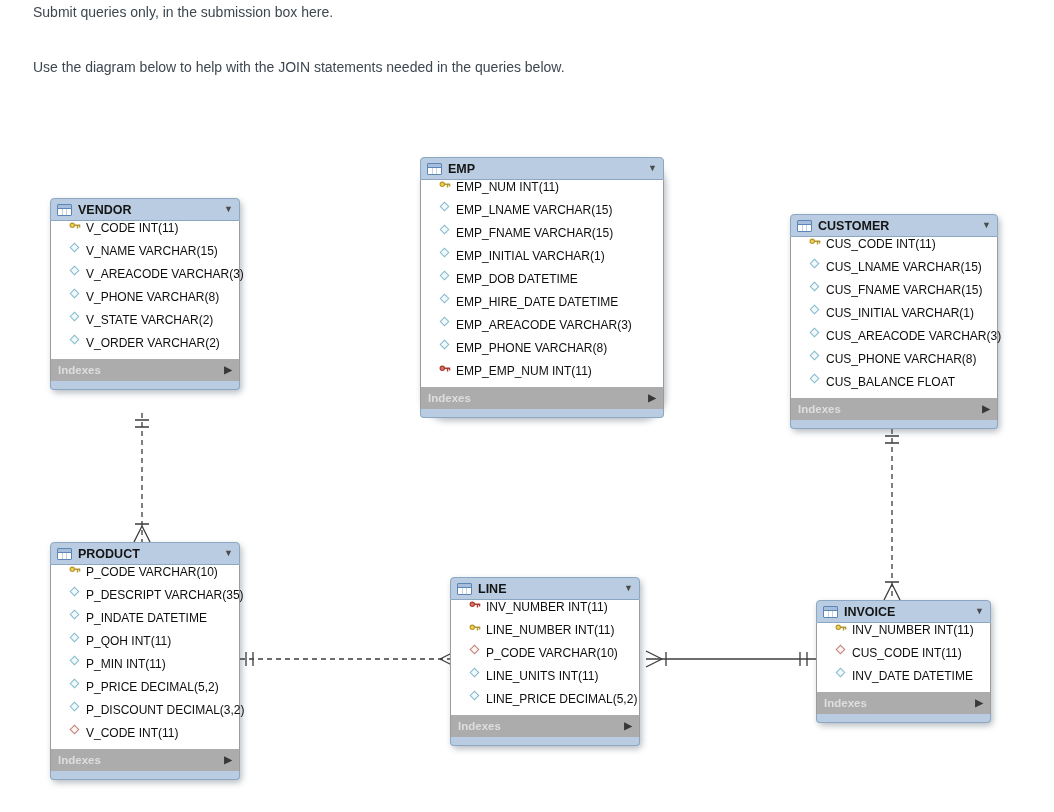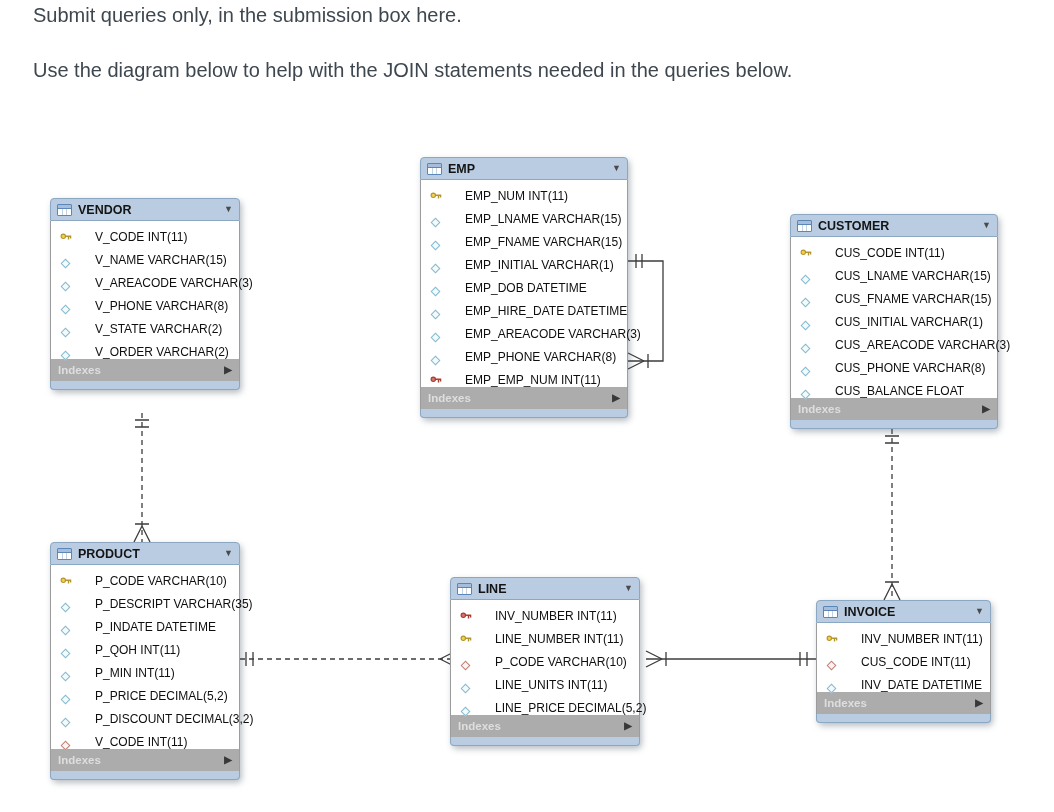--- a/index.html
+++ b/index.html
@@ -1,35 +1,35 @@
 <!DOCTYPE html>
 <html><head>
 <meta charset="utf-8">
 <style>
   html,body{margin:0;padding:0;background:#ffffff;}
   .page{position:relative;width:1054px;height:812px;background:#fff;
         font-family:"Liberation Sans",sans-serif;overflow:hidden;}
-  .instr{position:absolute;left:33px;margin:0;font-size:20px;color:#3e474f;}
+  .instr{position:absolute;left:33px;margin:0;font-size:14px;color:#3e474f;}
   #instr1{top:4px;}
   #instr2{top:59px;}
 
   .rel-layer{position:absolute;left:0;top:0;z-index:1;}
   .rel{fill:none;stroke:#3c3c3c;stroke-width:1.3;}
   .rel.dashed{stroke-dasharray:5 4;}
 
   .db-table{position:absolute;z-index:2;border-radius:5px;background:#fff;
             box-shadow:2px 3px 6px rgba(70,85,100,.38);}
   .tbl-header{height:23px;background:#b9cce1;border:1px solid #8ba7c2;
               border-radius:4px 4px 0 0;display:flex;align-items:center;
               padding:0 6px;gap:6px;box-sizing:border-box;}
   .tbl-name{font-weight:bold;font-size:12.5px;color:#141414;flex:1;
             white-space:nowrap;overflow:hidden;}
   .tbl-caret{font-size:9px;color:#4a4a4a;line-height:1;}
   .tbl-rows{background:#fff;border-left:1px solid #9c9c9c;border-right:1px solid #9c9c9c;}
-  .tbl-row{height:23px;display:flex;align-items:flex-end;padding:0 8px;gap:23px;
+  .tbl-row{height:23px;display:flex;align-items:flex-start;padding:0 17px;gap:5px;
            font-size:12px;color:#0e0e0e;white-space:nowrap;}
   .tbl-indexes{height:22px;background:#acacac;border-left:1px solid #9c9c9c;
                border-right:1px solid #9c9c9c;display:flex;align-items:center;
                padding:0 7px;font-size:11.5px;font-weight:bold;color:#dedede;}
   .tbl-indexes .arrow{margin-left:auto;color:#383838;font-size:10px;line-height:1;}
   .tbl-bottom{height:9px;background:#b9cce1;border:1px solid #8ba7c2;border-top:none;
               border-radius:0 0 4px 4px;box-sizing:border-box;}
 
   .icon-cell{width:13px;display:flex;justify-content:center;align-items:center;flex:none;}
   .diamond{width:7px;height:7px;transform:rotate(45deg);
@@ -130,21 +130,21 @@
             </span>
             <span>V_ORDER VARCHAR(2)</span>
           </div>
         </div>
         <div class="tbl-indexes">
           <span>Indexes</span>
           <span class="arrow">▶</span>
         </div>
         <div class="tbl-bottom"></div>
       </div>
-      <div class="db-table" style="left: 420px; top: 157px; width: 208px;">
+      <div class="db-table" style="left: 420px; top: 157px; width: 244px; border-radius: 25px;">
         <div class="tbl-header">
           <span class="tbl-icon"></span>
           <span class="tbl-name">EMP</span>
           <span class="tbl-caret">▼</span>
         </div>
         <div class="tbl-rows">
           <div class="tbl-row">
             <span class="icon-cell">
               <svg width="12" height="12" viewBox="0 0 12 12">
                 <circle cx="3.3" cy="4.3" r="2.2" fill="#f2d24b" stroke="#b3952e" stroke-width="1.1"></circle>

